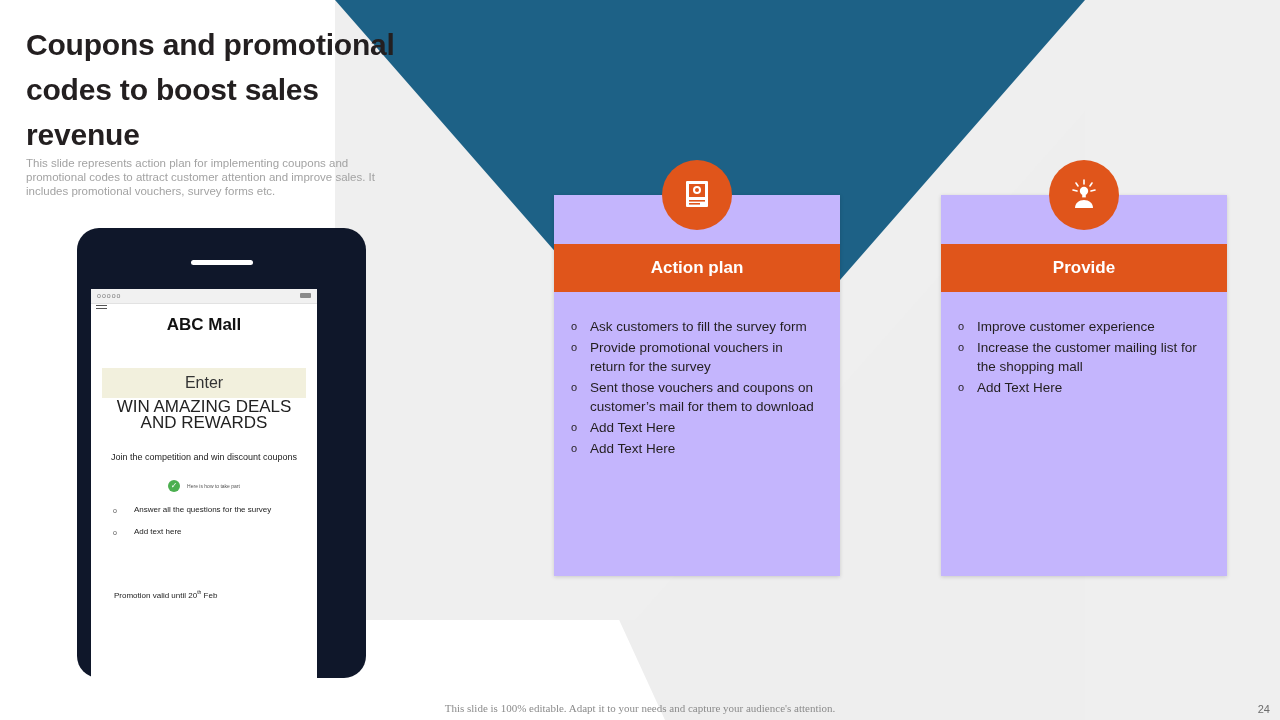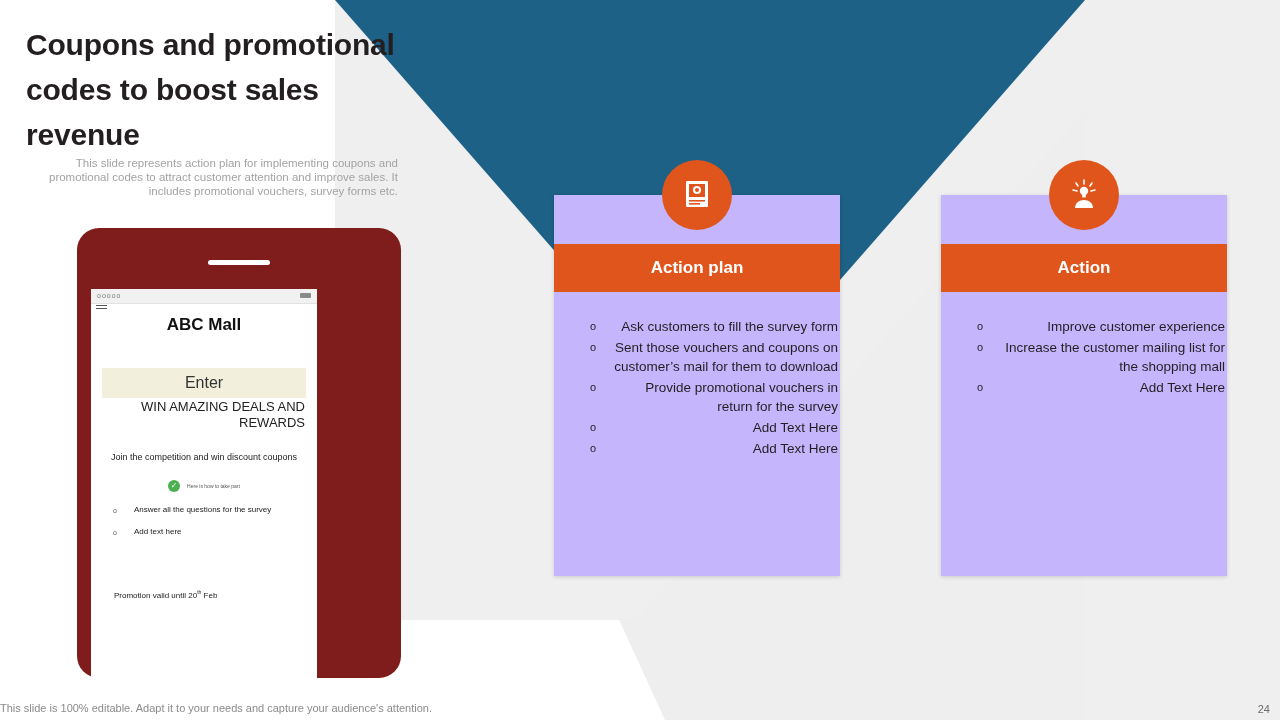--- a/index.html
+++ b/index.html
@@ -73,33 +73,31 @@
     letter-spacing: -0.2px;
   }
   .subtitle {
     position: absolute;
     left: 26px;
     top: 156px;
     width: 372px;
     font-size: 11.5px;
     line-height: 14px;
     color: #a3a3a3;
-    text-align: right;
   }
 
   
   .phone {
     position: absolute;
     left: 77px;
     top: 228px;
     width: 289px;
     height: 450px;
-    background: #7f1d1d;
+    background: #0f172a;
     border-radius: 22px;
-    padding-left: 35px;
   }
   .phone-speaker {
     position: absolute;
     left: 50%;
     transform: translateX(-50%);
     top: 32px;
     width: 62px;
     height: 5px;
     border-radius: 3px;
     background: #ffffff;
@@ -167,22 +165,22 @@
     justify-content: center;
     font-size: 16px;
     color: #333;
     margin-top: 22px;
   }
   .win-deals {
     position: absolute;
     top: 110px;
     left: 12px;
     width: 202px;
-    text-align: right;
-    font-size: 13px;
+    text-align: center;
+    font-size: 17px;
     color: #222;
     line-height: 16px;
   }
   .join-line {
     position: absolute;
     top: 162px;
     left: 18px;
     width: 190px;
     text-align: center;
     font-size: 9px;
@@ -282,23 +280,22 @@
     height: 70px;
     border-radius: 50%;
     background: #e0551b;
     display: flex;
     align-items: center;
     justify-content: center;
   }
   .card-body {
     position: absolute;
     top: 122px;
-    left: 34px;
+    left: 15px;
     width: 250px;
-    text-align: right;
   }
   .blist {
     list-style: none;
     margin: 0;
     padding: 0;
   }
   .blist li {
     position: relative;
     padding-left: 21px;
     font-size: 13.5px;
@@ -314,23 +311,24 @@
     font-size: 11px;
     color: #231f20;
   }
 
   
   .footer-note {
     position: absolute;
     left: 0;
     right: 0;
     top: 702px;
-    text-align: left;
+    text-align: center;
     font-size: 11px;
     color: #8b8b8b;
+    font-family: Liberation Serif, serif;
   }
   .page-num {
     position: absolute;
     right: 10px;
     top: 703px;
     font-size: 11px;
     color: #6d6d6d;
   }
 </style>
 </head>
@@ -400,22 +398,22 @@
         <circle cx="18" cy="13" r="4" fill="#ffffff"></circle>
         <circle cx="18" cy="13" r="2" fill="#e0551b"></circle>
         <rect x="10" y="23" width="16" height="1.6" fill="#e0551b"></rect>
         <rect x="10" y="26" width="11" height="1.6" fill="#e0551b"></rect>
       </svg>
     </div>
     <div class="card-header">Action plan</div>
     <div class="card-body">
       <ul class="blist">
         <li>Ask customers to fill the survey form</li>
+        <li>Provide promotional vouchers in return for the survey</li>
         <li>Sent those vouchers and coupons on customer’s mail for them to download</li>
-        <li>Provide promotional vouchers in return for the survey</li>
         <li>Add Text Here</li>
         <li>Add Text Here</li>
       </ul>
     </div>
   </div>
 
   <div class="card card-2">
     <div class="card-icon">
       <svg width="36" height="36" viewBox="0 0 36 36" aria-hidden="true">
         <g stroke="#ffffff" stroke-width="1.6" stroke-linecap="round">
@@ -424,21 +422,21 @@
           <line x1="26" y1="6" x2="24" y2="9"></line>
           <line x1="7" y1="13" x2="11" y2="14"></line>
           <line x1="29" y1="13" x2="25" y2="14"></line>
         </g>
         <circle cx="18" cy="14" r="4.2" fill="#ffffff"></circle>
         <rect x="16.2" y="18" width="3.6" height="2.4" fill="#ffffff"></rect>
         <path d="M9 31c0-5 4-8 9-8s9 3 9 8z" fill="#ffffff"></path>
         <circle cx="18" cy="22" r="0" fill="#ffffff"></circle>
       </svg>
     </div>
-    <div class="card-header">Action</div>
+    <div class="card-header">Provide</div>
     <div class="card-body">
       <ul class="blist">
         <li>Improve customer experience</li>
         <li>Increase the customer mailing list for the shopping mall</li>
         <li>Add Text Here</li>
       </ul>
     </div>
   </div>
 
   <div class="footer-note">This slide is 100% editable. Adapt it to your needs and capture your audience's attention.</div>

